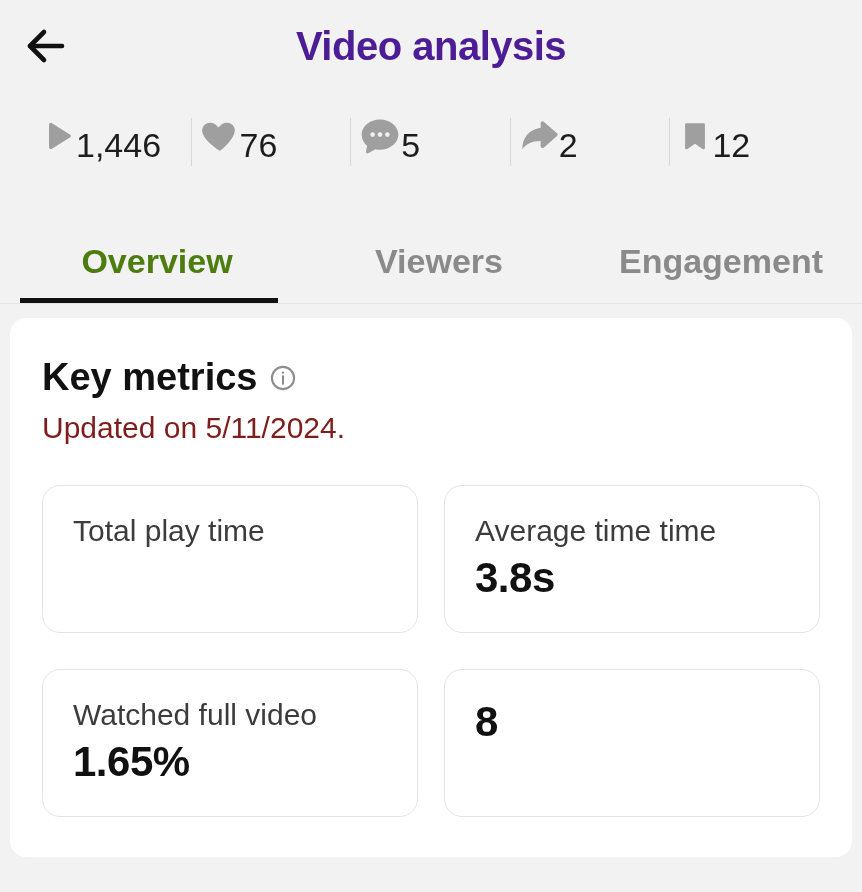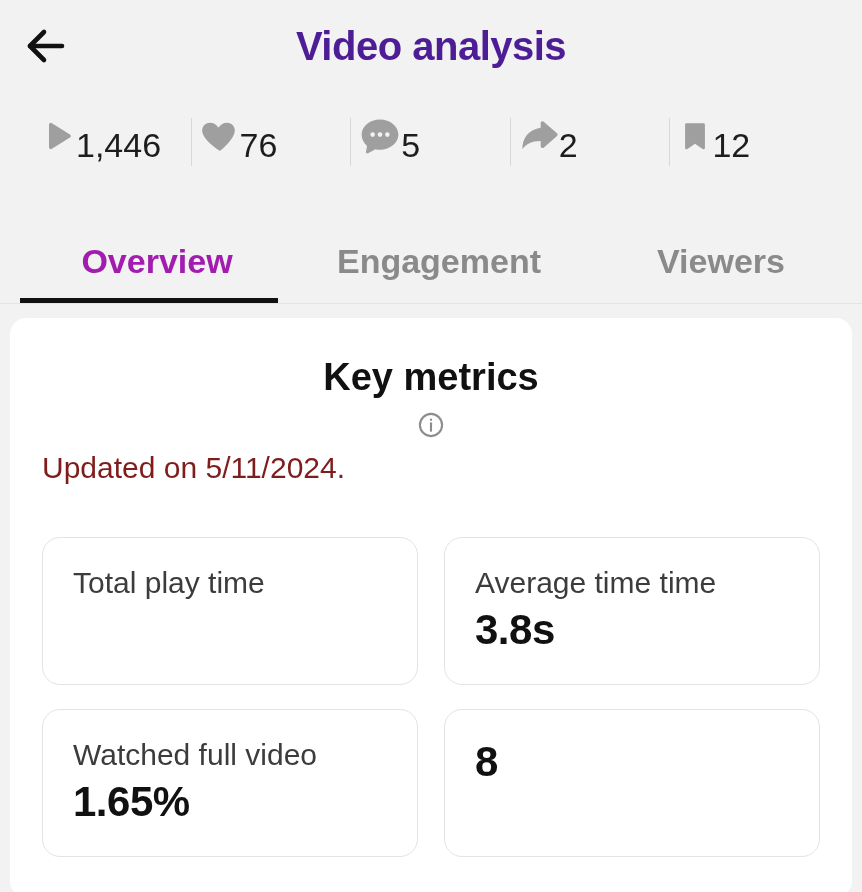--- a/index.html
+++ b/index.html
@@ -86,21 +86,21 @@
       flex: 1;
       text-align: center;
       font-size: 34px;
       font-weight: 600;
       color: #8a8a8a;
       padding: 14px 0 22px 0;
       cursor: pointer;
       position: relative;
     }
     .tab.active {
-      color: #a21caf;
+      color: #4d7c0f;
       padding-left: 16px;
     }
     .tab.active::after {
       content: "";
       position: absolute;
       left: 20px;
       right: 20px;
       bottom: 0;
       height: 5px;
       background: #111;
@@ -110,44 +110,43 @@
     .content-card {
       margin: 14px 10px 0 10px;
       background: #fff;
       border-radius: 16px;
       padding: 38px 32px 40px 32px;
     }
     .section-heading-row {
       display: flex;
       align-items: center;
       gap: 12px;
-      flex-direction: column;
     }
     .section-heading {
       font-size: 38px;
       font-weight: 700;
       color: #111;
     }
     .info-icon {
       display: flex;
       align-items: center;
       justify-content: center;
     }
     .info-icon svg { width: 28px; height: 28px; }
     .updated-on {
       margin-top: 12px;
       font-size: 30px;
       color: #7f1d1d;
     }
 
     .metrics-grid {
-      margin-top: 52px;
+      margin-top: 40px;
       display: grid;
       grid-template-columns: 1fr 1fr;
-      gap: 24px 26px;
+      gap: 36px 26px;
     }
     .metric-card {
       border: 1px solid #e3e3e3;
       border-radius: 18px;
       padding: 28px 30px 30px 30px;
     }
     .metric-label {
       font-size: 30px;
       color: #3c3c3c;
       margin-bottom: 6px;
@@ -219,22 +218,22 @@
           <path d="M6 3h12c.6 0 1 .4 1 1v16.4c0 .8-.9 1.3-1.6.8L12 17.5l-5.4 3.7c-.7.5-1.6 0-1.6-.8V4c0-.6.4-1 1-1z"></path>
         </svg>
     </div>
     <div class="stat-value">12</div>
   </div>
 
 </div>
 
 <div class="tabs">
   <div class="tab active">Overview</div>
+  <div class="tab">Viewers</div>
   <div class="tab">Engagement</div>
-  <div class="tab">Viewers</div>
 </div>
 
 <div class="content-card">
 
   <div class="section-heading-row">
     <div class="section-heading">Key metrics</div>
     <div class="info-icon">
       <svg viewBox="0 0 24 24" fill="none" stroke="#8d8d8d" stroke-width="1.8">
         <circle cx="12" cy="12" r="9.5"></circle>
         <line x1="12" y1="10.5" x2="12" y2="17" stroke-linecap="round"></line>

